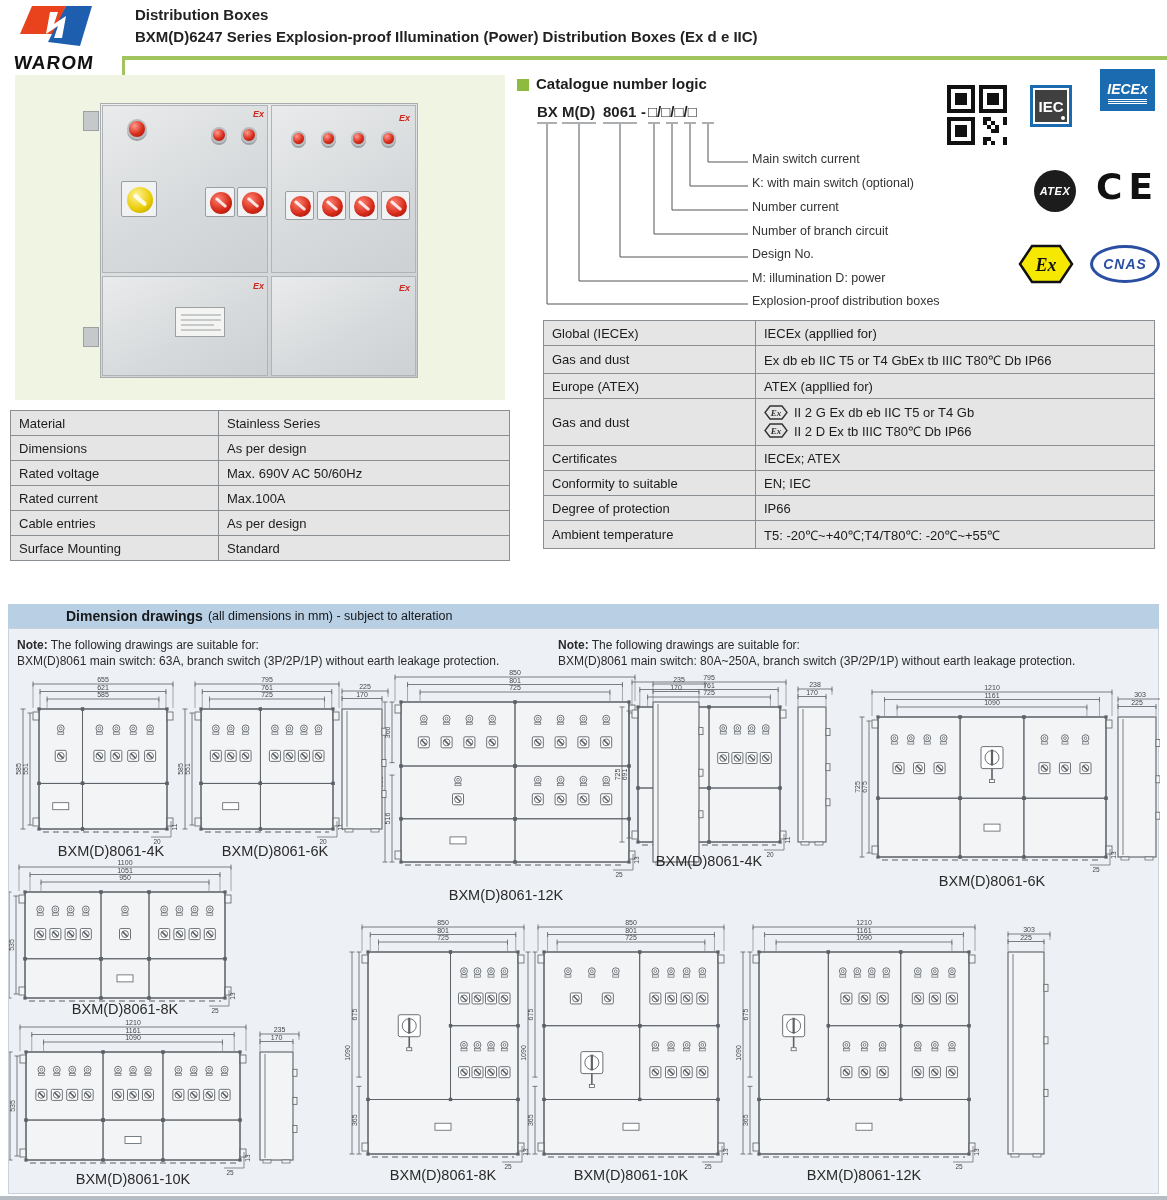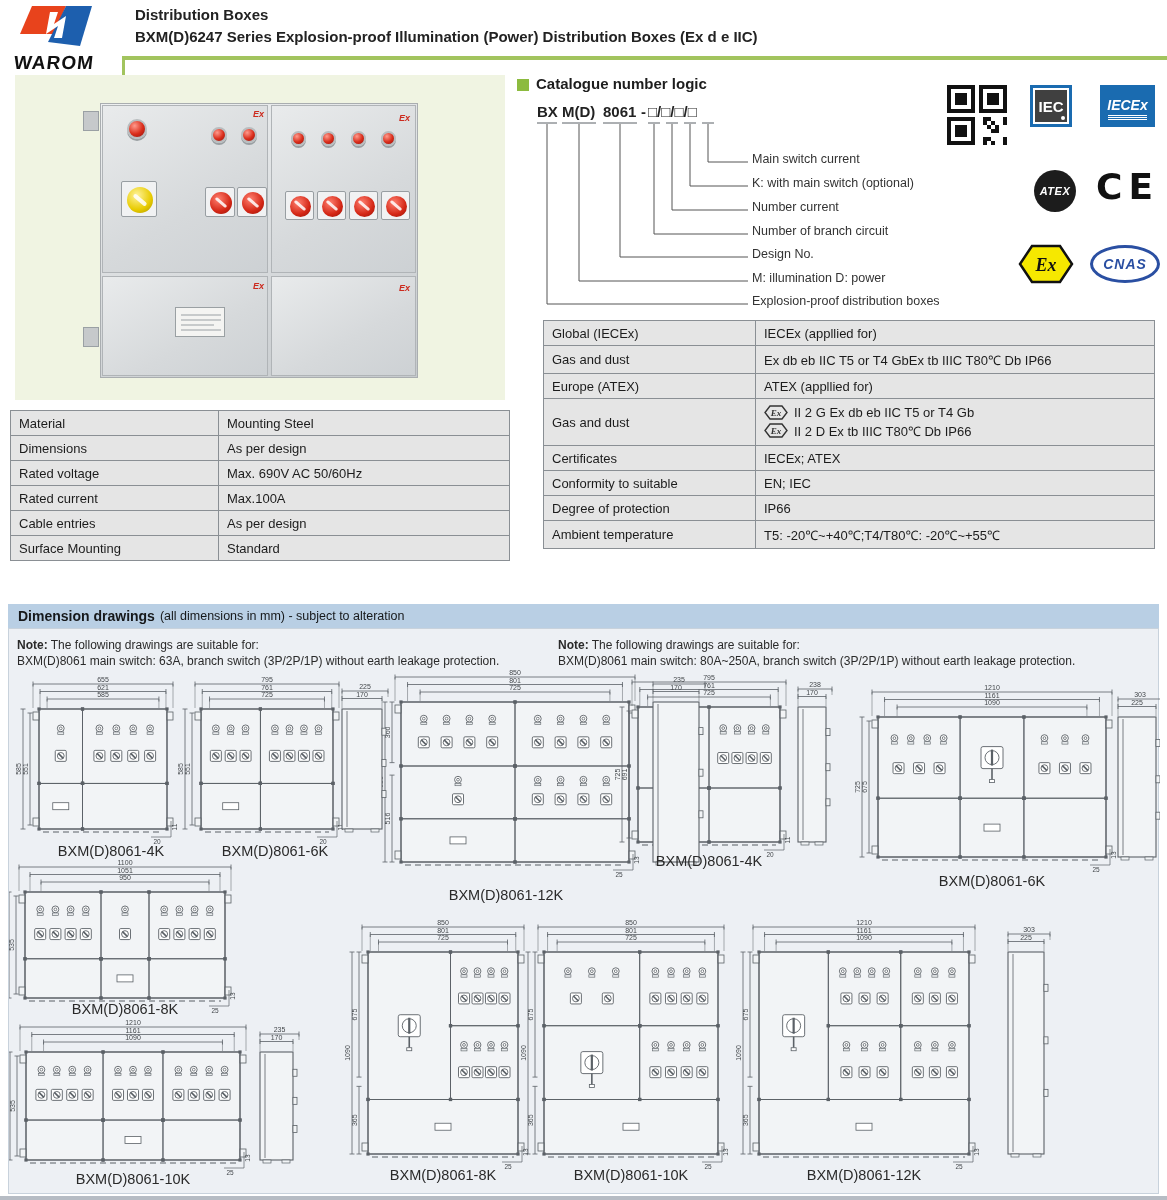--- a/index.html
+++ b/index.html
@@ -42,21 +42,21 @@
   .ex-mark { position:absolute; color:#cc2a1e; font-size:9px; font-style:italic; font-weight:bold; }
   .nameplate { position:absolute; background:#f4f4f2; border:1px solid #9aa0a3; }
   .bracket { position:absolute; background:#c6c9cb; border:1px solid #9aa0a4; }
 
   
   table.spec { border-collapse:collapse; font-size:13px; color:#1c1c1c; background:#e5e5e5; }
   table.spec td { border:1px solid #8a8f94; padding:4.5px 8px; vertical-align:middle; }
   .exline { display:flex; align-items:center; gap:6px; padding:1px 0; }
 
   
-  #dim-bar { background:#b9cfe4; display:flex; align-items:center; }
+  #dim-bar { background:#b9cfe4; display:flex; align-items:center;padding-left:48px; }
   #dim-bar .t1 { font-size:14px; font-weight:bold; color:#16181a; margin-left:10px; }
   #dim-bar .t2 { font-size:12.5px; color:#16181a; margin-left:5px; }
   #dim-area { background:#edf0f4; border:1px solid #c8d2dc; }
   .note { position:absolute; font-size:12px; color:#2a2a2a; line-height:16px; white-space:nowrap; }
   .dlabel { position:absolute; text-align:center; font-size:14.5px; color:#2a2a2a; }
   #bottom-strip { background:#b6bcc4; }
 </style>
 </head>
 <body>
 
@@ -197,21 +197,21 @@
       <rect x="36" y="4" width="20" height="20" fill="#fff"></rect>
       <rect x="40" y="8" width="12" height="12" fill="#111"></rect>
       <rect x="0" y="32" width="28" height="28" fill="#111"></rect>
       <rect x="4" y="36" width="20" height="20" fill="#fff"></rect>
       <rect x="8" y="40" width="12" height="12" fill="#111"></rect>
     </svg>
   <div class="badge iec-box" style="left:1030px; top:85px;">
       <span>IEC</span>
       <span class="iec-dot"></span>
     </div>
-  <div class="badge iecex-box" style="left:1100px; top:85px; display:flex;">
+  <div class="badge iecex-box" style="left:1100px; top:69px; display:flex;">
       <span>IECEx</span>
       <span class="iecex-lines"></span>
     </div>
   <div class="badge atex-circle" style="left:1034px; top:170px;">
       <span>ATEX</span>
     </div>
   <div class="abs ce-mark" style="left:1096px; top:166px;">CE</div>
   <svg class="abs" style="left:1018px; top:244px;" width="56" height="40" viewBox="0 0 56 40">
     <polygon points="14,2 42,2 54,20 42,38 14,38 2,20" fill="#f6e800" stroke="#111" stroke-width="2.5"></polygon>
     <text x="28" y="27" font-size="18" font-style="italic" font-weight="bold" text-anchor="middle" fill="#111" font-family="Liberation Serif, serif">Ex</text>
@@ -221,21 +221,21 @@
     </div>
 
   <table class="spec abs" style="left:10px; top:410px; width:500px;" id="spec-table">
     <colgroup>
         <col style="width:208px">
         <col>
       </colgroup>
     <tbody>
         <tr>
           <td>Material</td>
-          <td>Mounting Steel</td>
+          <td>Stainless Series</td>
         </tr>
         <tr>
           <td>Dimensions</td>
           <td>As per design</td>
         </tr>
         <tr>
           <td>Rated voltage</td>
           <td>Max. 690V AC 50/60Hz</td>
         </tr>
         <tr>

